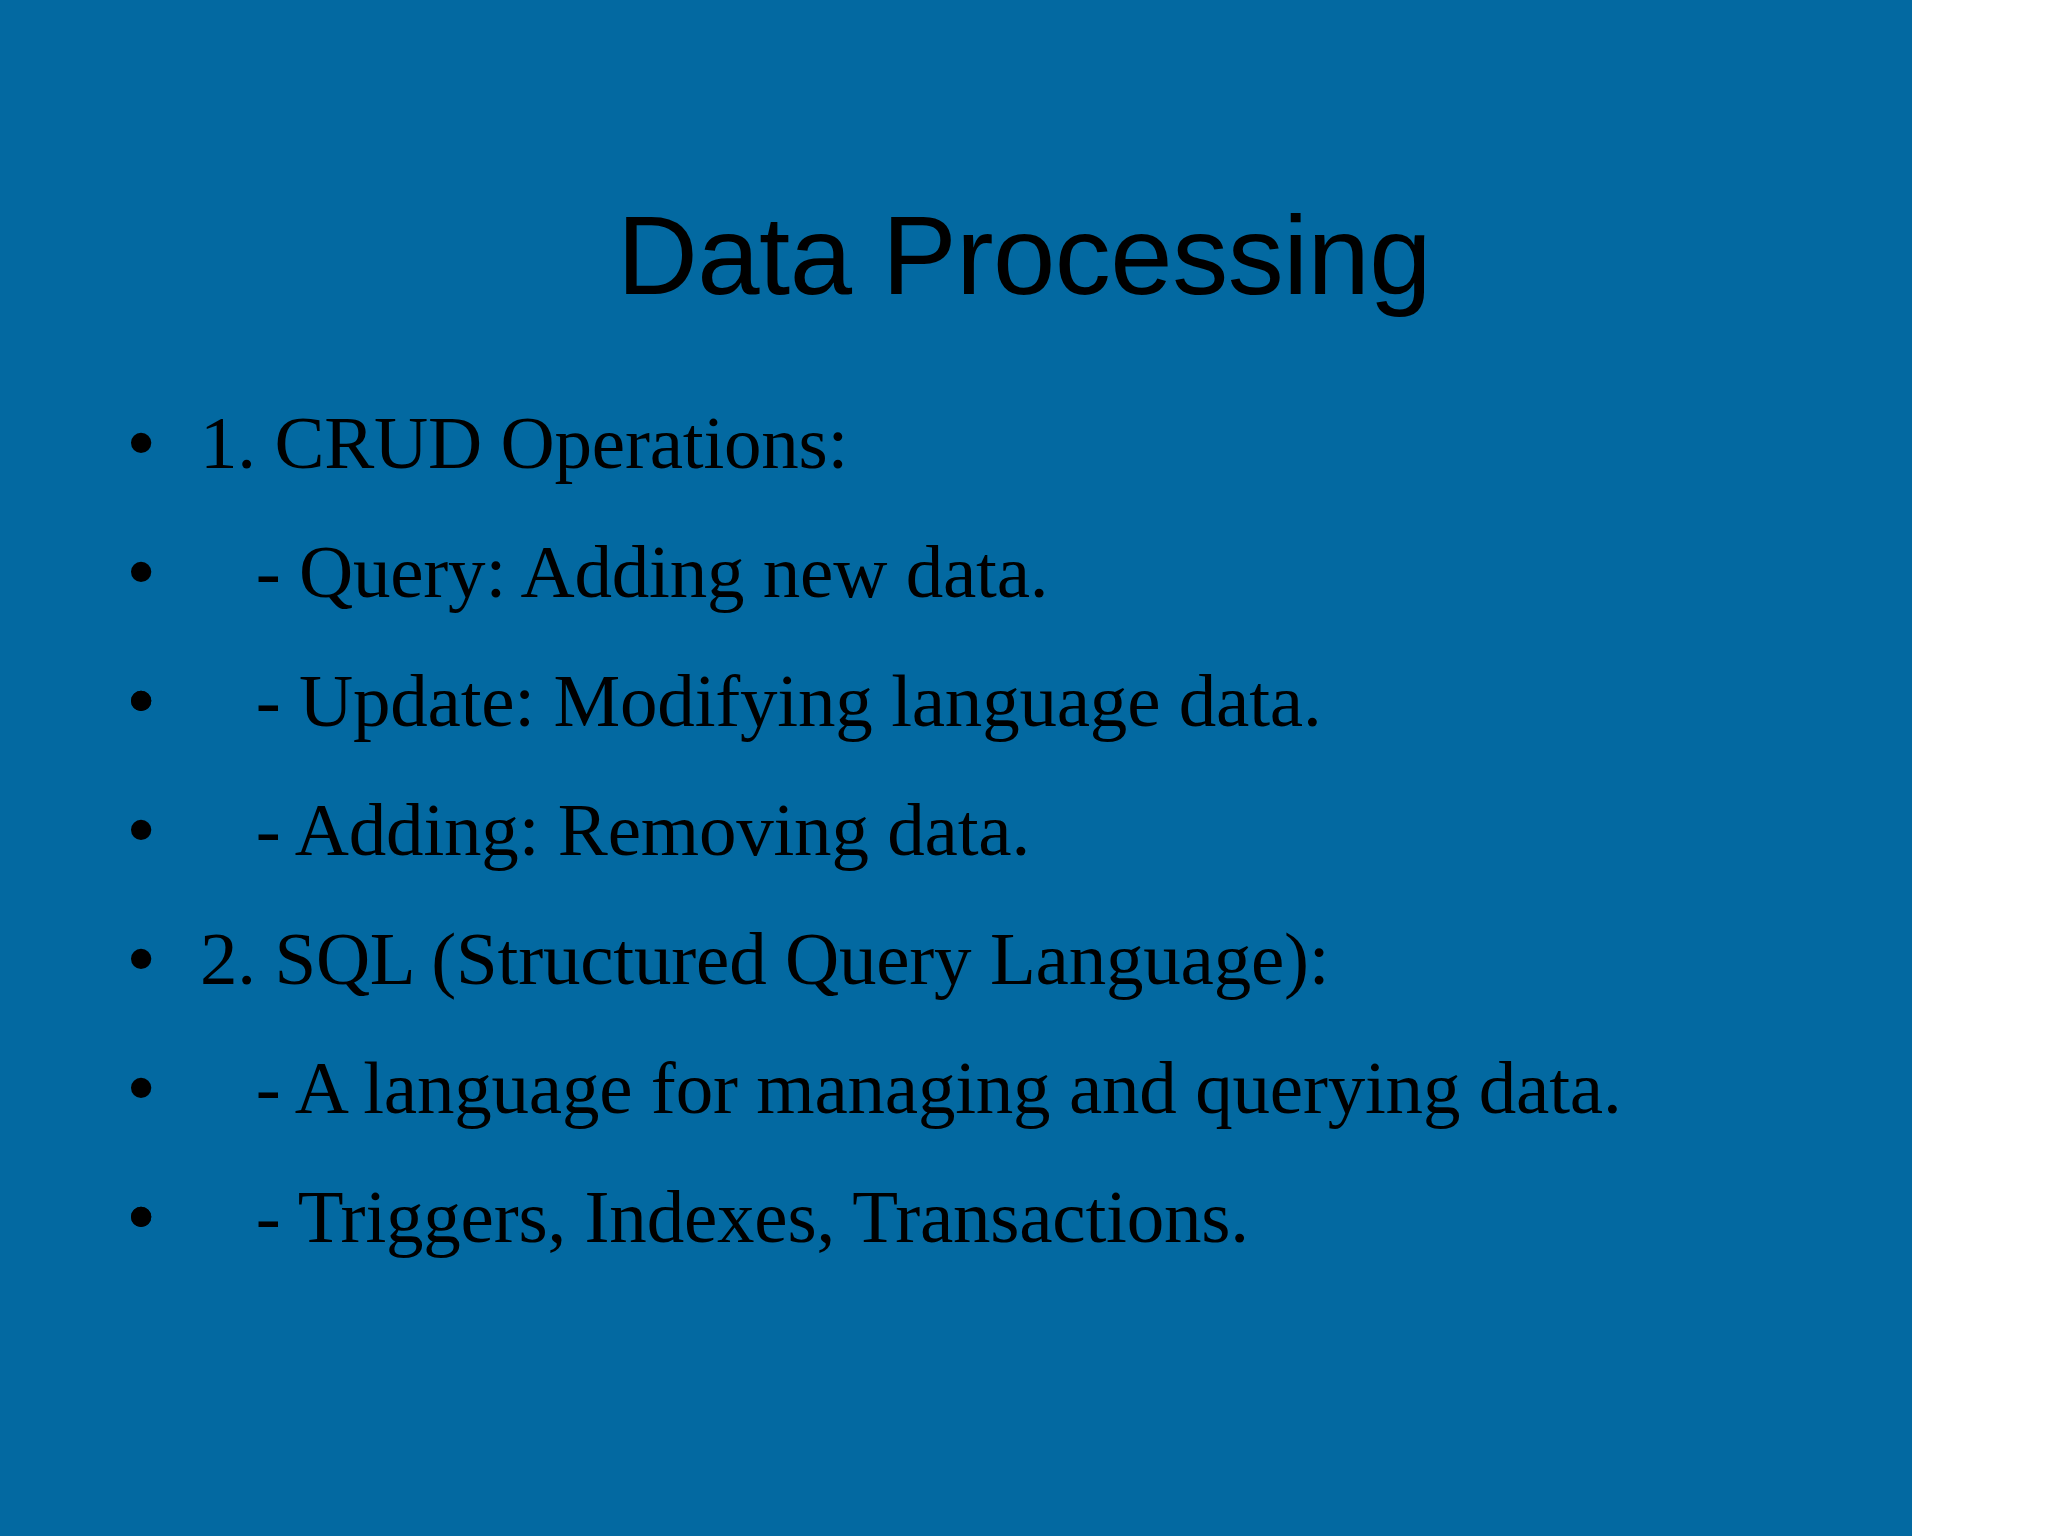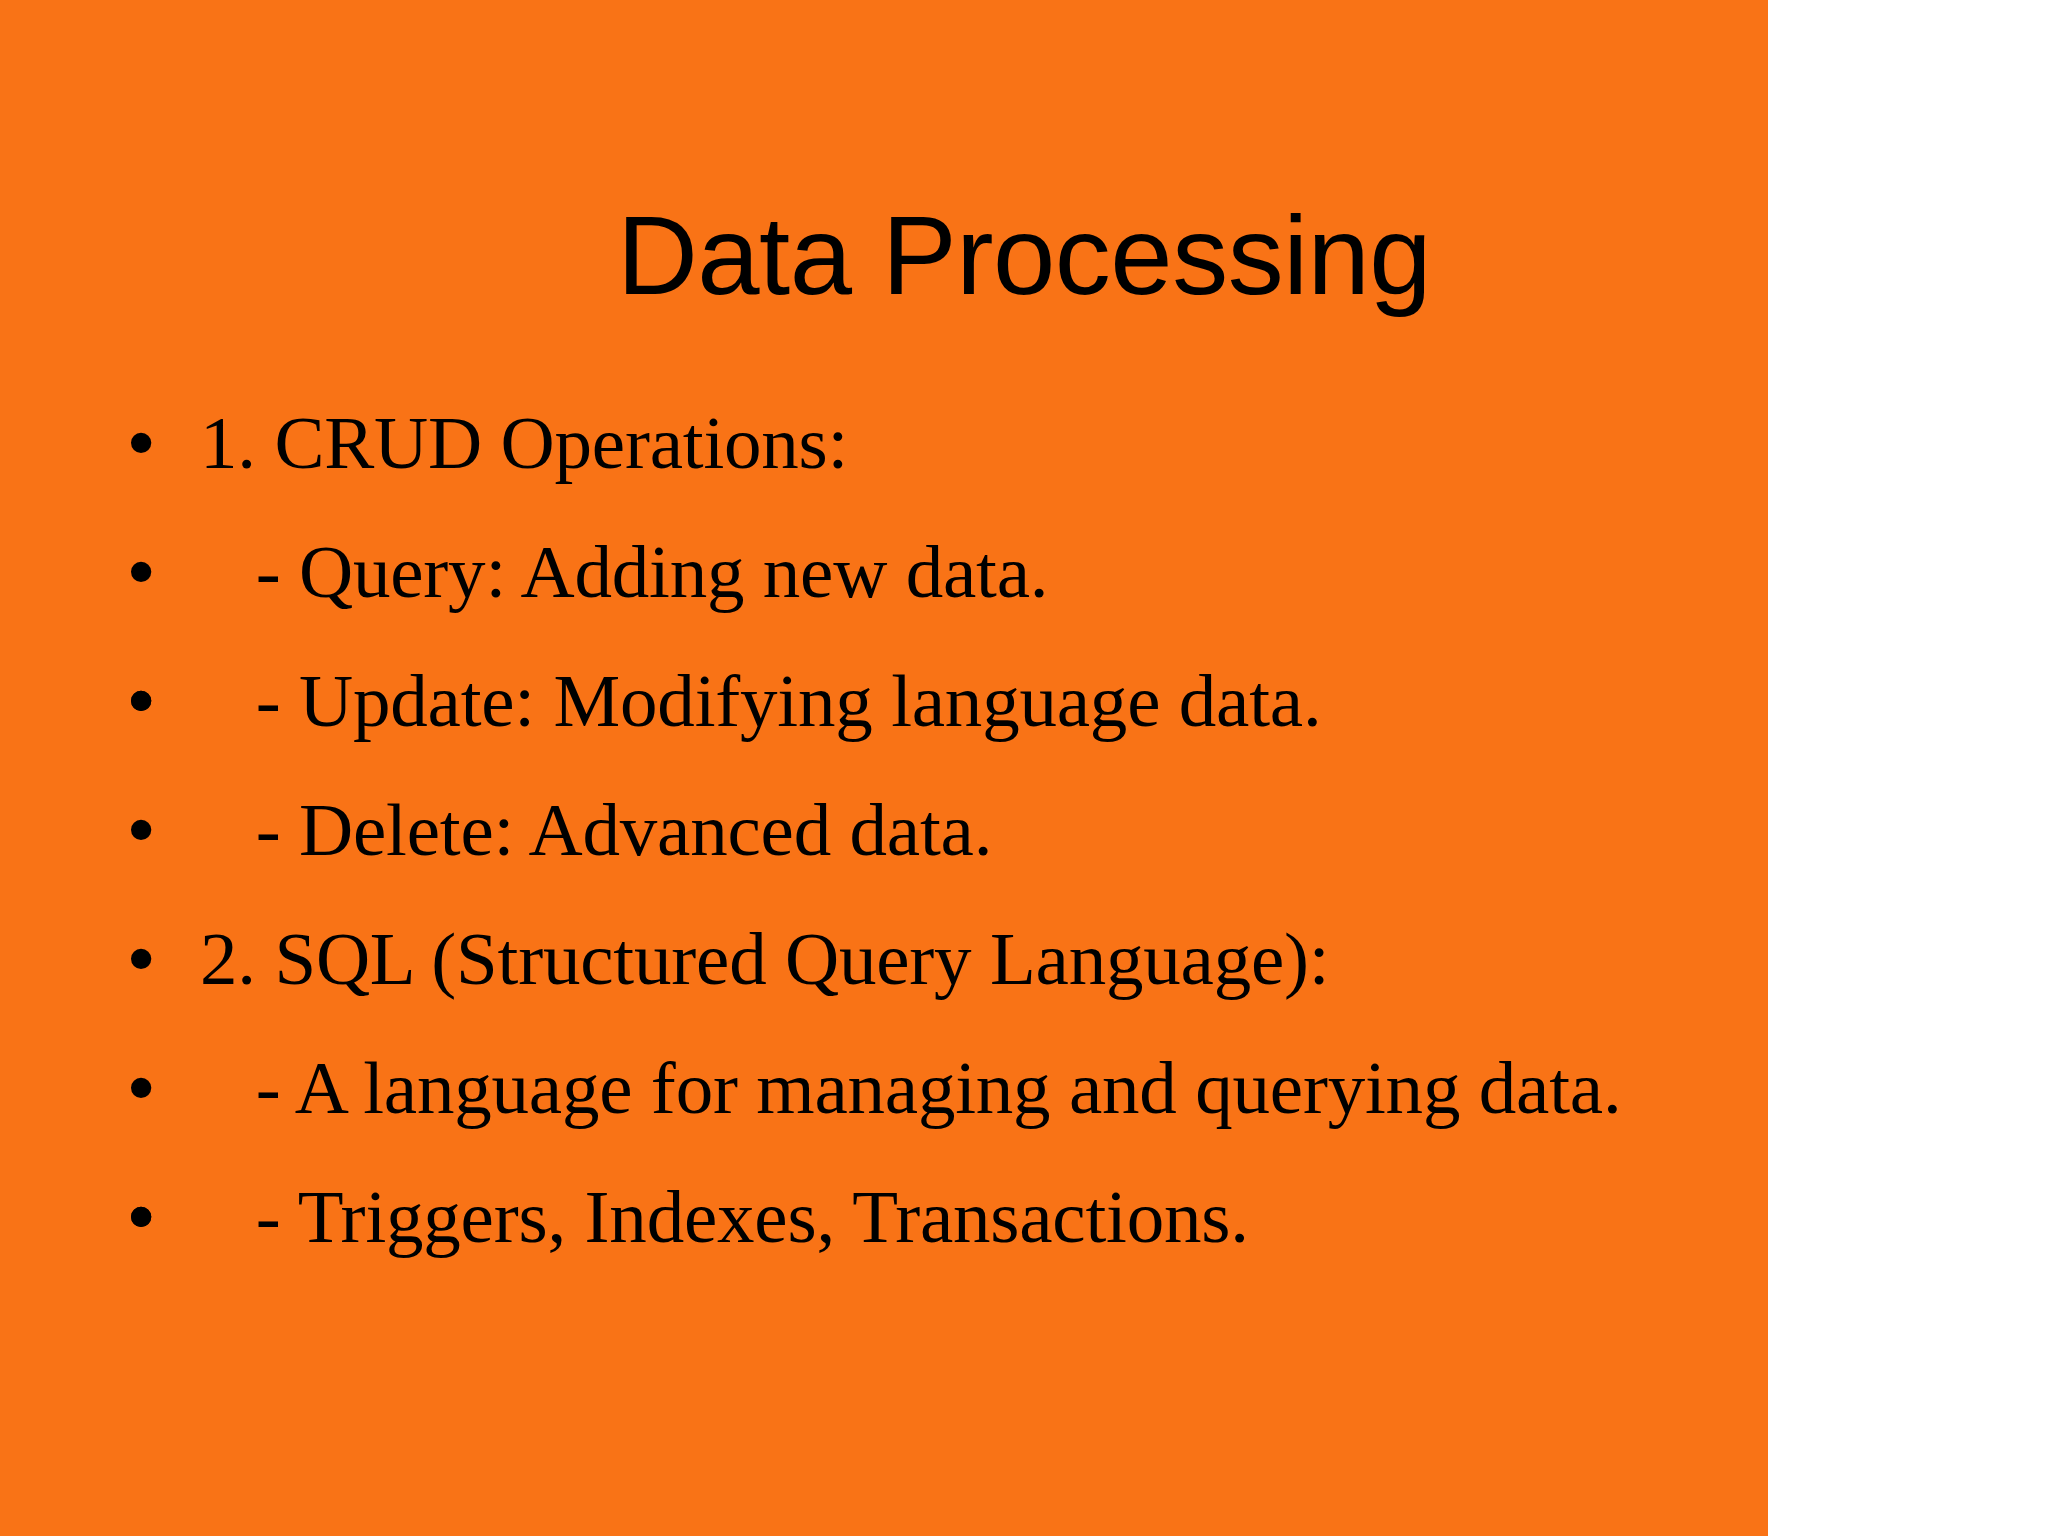--- a/index.html
+++ b/index.html
@@ -10,23 +10,23 @@
     width: 2048px;
     height: 1536px;
     background: #ffffff;
     font-family: "Liberation Sans", sans-serif;
     color: #000000;
     overflow: hidden;
   }
 
   .slide {
     position: relative;
-    width: 1768px;
+    width: 1912px;
     height: 1536px;
-    background: #f97316;
+    background: #0369a1;
     box-sizing: border-box;
     overflow: hidden;
   }
 
   .slide-title {
     position: absolute;
     top: 118px;
     left: 0;
     width: 2048px;
     text-align: center;
@@ -100,21 +100,21 @@
       </li>
       <li class="bullet-item level-2">
         <span class="marker">•</span>
       </li>
       <li class="bullet-item level-2">
         <span class="marker">•</span>
         <span class="text">   - Update: Modifying language data.</span>
       </li>
       <li class="bullet-item level-2">
         <span class="marker">•</span>
-        <span class="text">   - Delete: Advanced data.</span>
+        <span class="text">   - Adding: Removing data.</span>
       </li>
       <li class="bullet-item level-1">
         <span class="marker">•</span>
         <span class="text">2. SQL (Structured Query Language):</span>
       </li>
       <li class="bullet-item level-2">
         <span class="marker">•</span>
         <span class="text">   - A language for managing and querying data.</span>
       </li>
       <li class="bullet-item level-1">

